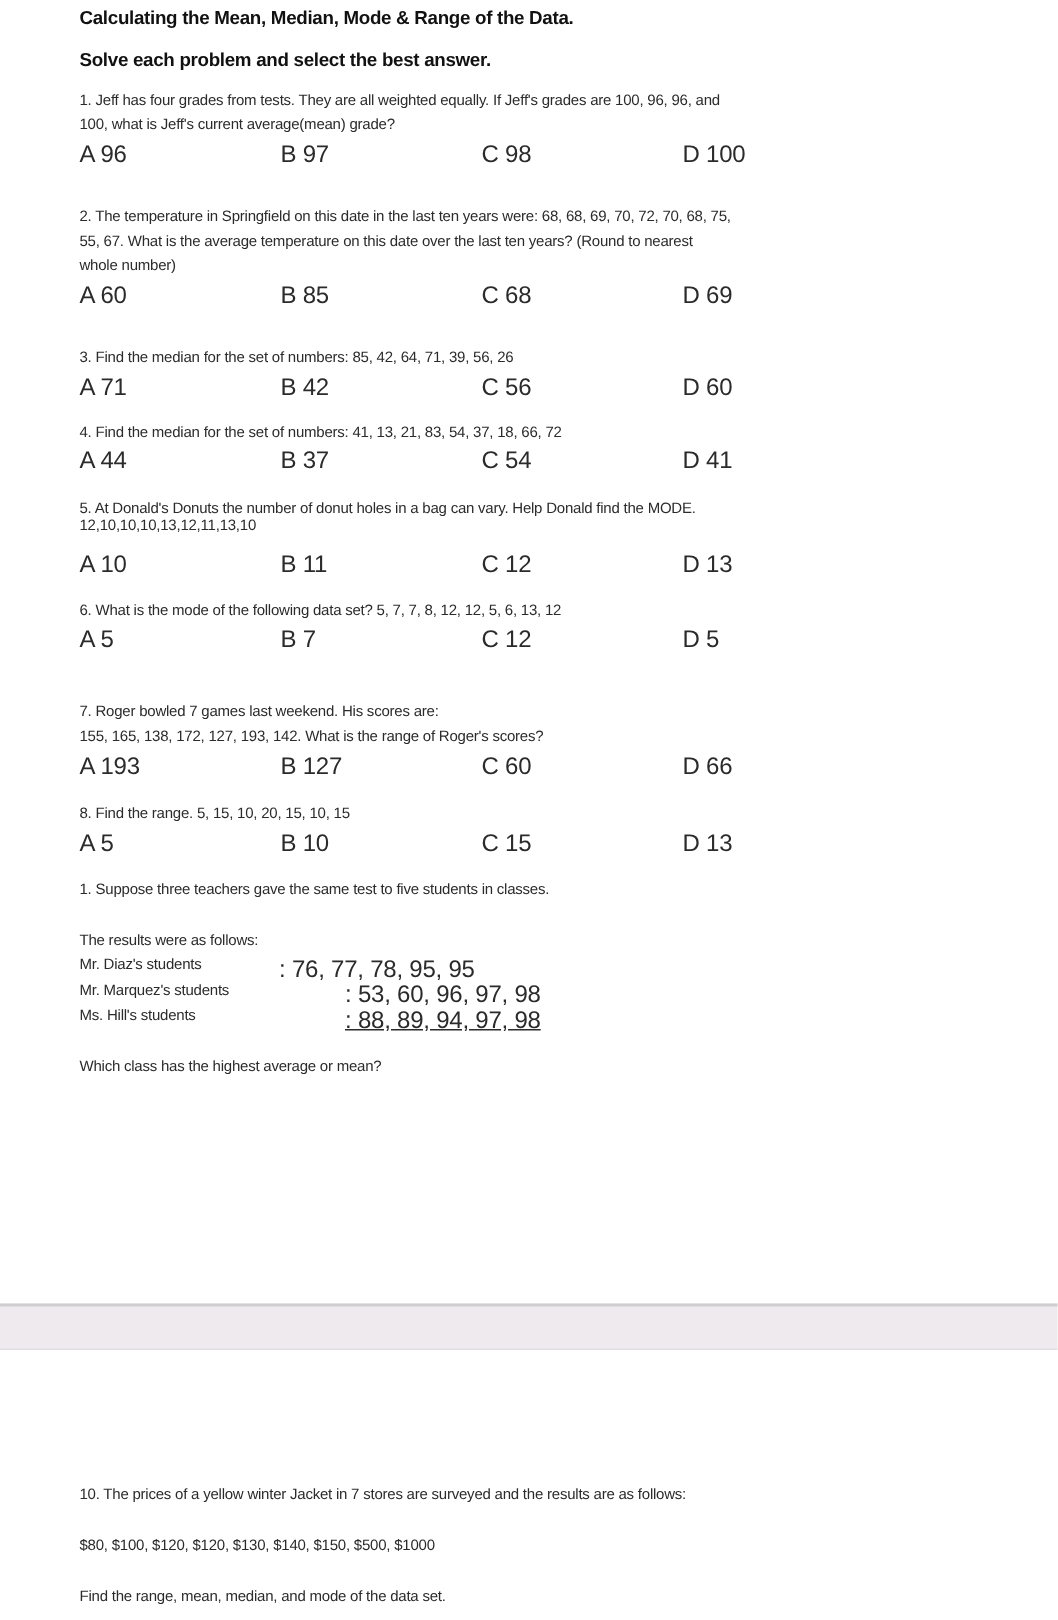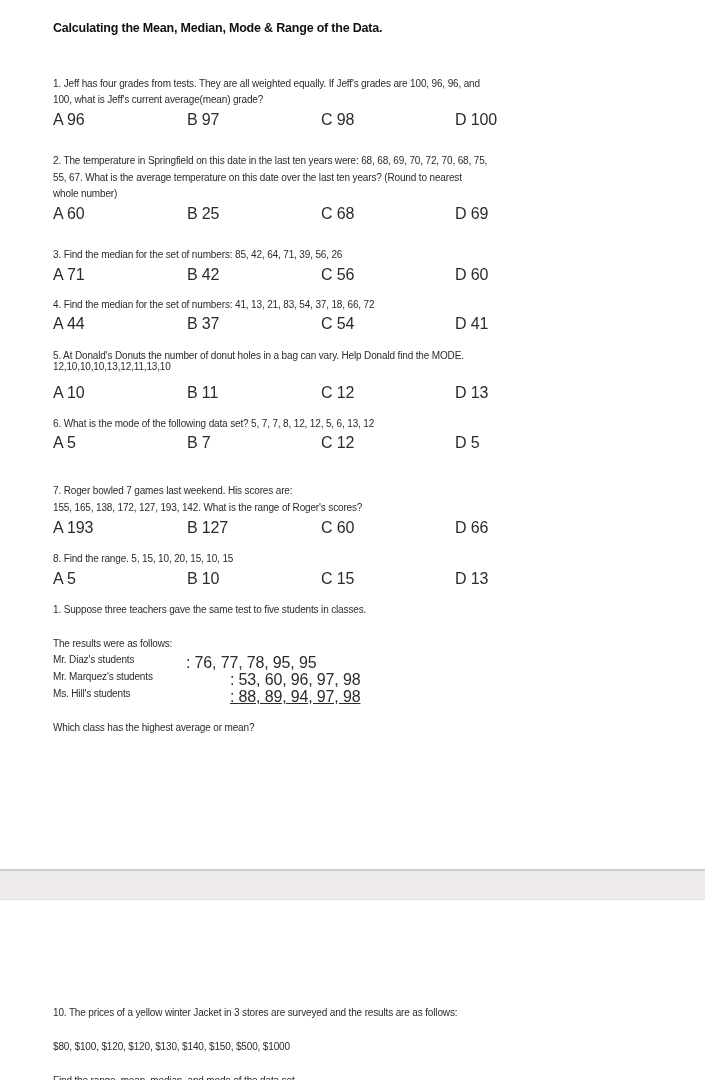--- a/index.html
+++ b/index.html
@@ -3,52 +3,53 @@
   <meta charset="utf-8">
   <style>
     html, body { margin: 0; padding: 0; }
     body {
       width: 705px; height: 1080px; background: #ffffff; position: relative; overflow: hidden;
       font-family: "Liberation Sans", "DejaVu Sans", sans-serif; color: #2b2b2b;
       font-size: 12px;
     }
     .page-top { position: absolute; left: 0; top: 0; width: 705px; height: 870px; }
     .page-bottom { position: absolute; left: 0; top: 900px; width: 705px; height: 180px; }
-    .abs { position: absolute; white-space: nowrap; margin-top: 16px; }
+    .abs { position: absolute; white-space: nowrap; }
     .title { font-weight: bold; font-size: 12.5px; color: #111; left: 53px; letter-spacing: -0.2px; }
     .line { left: 53px; font-size: 10px; letter-spacing: -0.15px; }
     .opt { font-size: 16px; letter-spacing: -0.15px; }
     .oa { left: 53px; } .ob { left: 187px; } .oc { left: 321px; } .od { left: 455px; }
     .gap-band {
       position: absolute; left: 0; top: 869px; width: 705px; height: 31px;
       background: #efeaee; border-top: 2px solid #cfcfcf; border-bottom: 1px solid #e2dfe2;
       box-sizing: border-box;
     }
   </style>
 </head>
 <body>
 
 <div class="page-top">
   <div class="abs title" style="top:5px;">Calculating the Mean, Median, Mode &amp; Range of the Data.</div>
+  <div class="abs title" style="top:33px;">Solve each problem and select the best answer.</div>
 
   <div>
     <div class="abs line" style="top:62px;">1. Jeff has four grades from tests. They are all weighted equally. If Jeff's grades are 100, 96, 96, and</div>
     <div class="abs line" style="top:78px;">100, what is Jeff's current average(mean) grade?</div>
     <div class="abs opt oa" style="top:95px;">A 96</div>
     <div class="abs opt ob" style="top:95px;">B 97</div>
     <div class="abs opt oc" style="top:95px;">C 98</div>
     <div class="abs opt od" style="top:95px;">D 100</div>
   </div>
 
   <div>
     <div class="abs line" style="top:139px;">2. The temperature in Springfield on this date in the last ten years were: 68, 68, 69, 70, 72, 70, 68, 75,</div>
     <div class="abs line" style="top:156px;">55, 67. What is the average temperature on this date over the last ten years? (Round to nearest</div>
     <div class="abs line" style="top:172px;">whole number)</div>
     <div class="abs opt oa" style="top:189px;">A 60</div>
-    <div class="abs opt ob" style="top:189px;">B 25</div>
+    <div class="abs opt ob" style="top:189px;">B 85</div>
     <div class="abs opt oc" style="top:189px;">C 68</div>
     <div class="abs opt od" style="top:189px;">D 69</div>
   </div>
 
   <div>
     <div class="abs line" style="top:233px;">3. Find the median for the set of numbers: 85, 42, 64, 71, 39, 56, 26</div>
     <div class="abs opt oa" style="top:250px;">A 71</div>
     <div class="abs opt ob" style="top:250px;">B 42</div>
     <div class="abs opt oc" style="top:250px;">C 56</div>
     <div class="abs opt od" style="top:250px;">D 60</div>
@@ -106,17 +107,17 @@
     <div class="abs line" style="top:672px;">Ms. Hill's students</div>
     <div class="abs opt" style="left:230px; top:672px;text-decoration:underline;">: 88, 89, 94, 97, 98</div>
     <div class="abs line" style="top:706px;">Which class has the highest average or mean?</div>
   </div>
 </div>
 
 <div class="gap-band"></div>
 
 <div class="page-bottom">
   <div>
-    <div class="abs line" style="top:91px;">10. The prices of a yellow winter Jacket in 3 stores are surveyed and the results are as follows:</div>
+    <div class="abs line" style="top:91px;">10. The prices of a yellow winter Jacket in 7 stores are surveyed and the results are as follows:</div>
     <div class="abs line" style="top:125px;">$80, $100, $120, $120, $130, $140, $150, $500, $1000</div>
     <div class="abs line" style="top:159px;">Find the range, mean, median, and mode of the data set.</div>
   </div>
 </div>
 
 </body></html>

